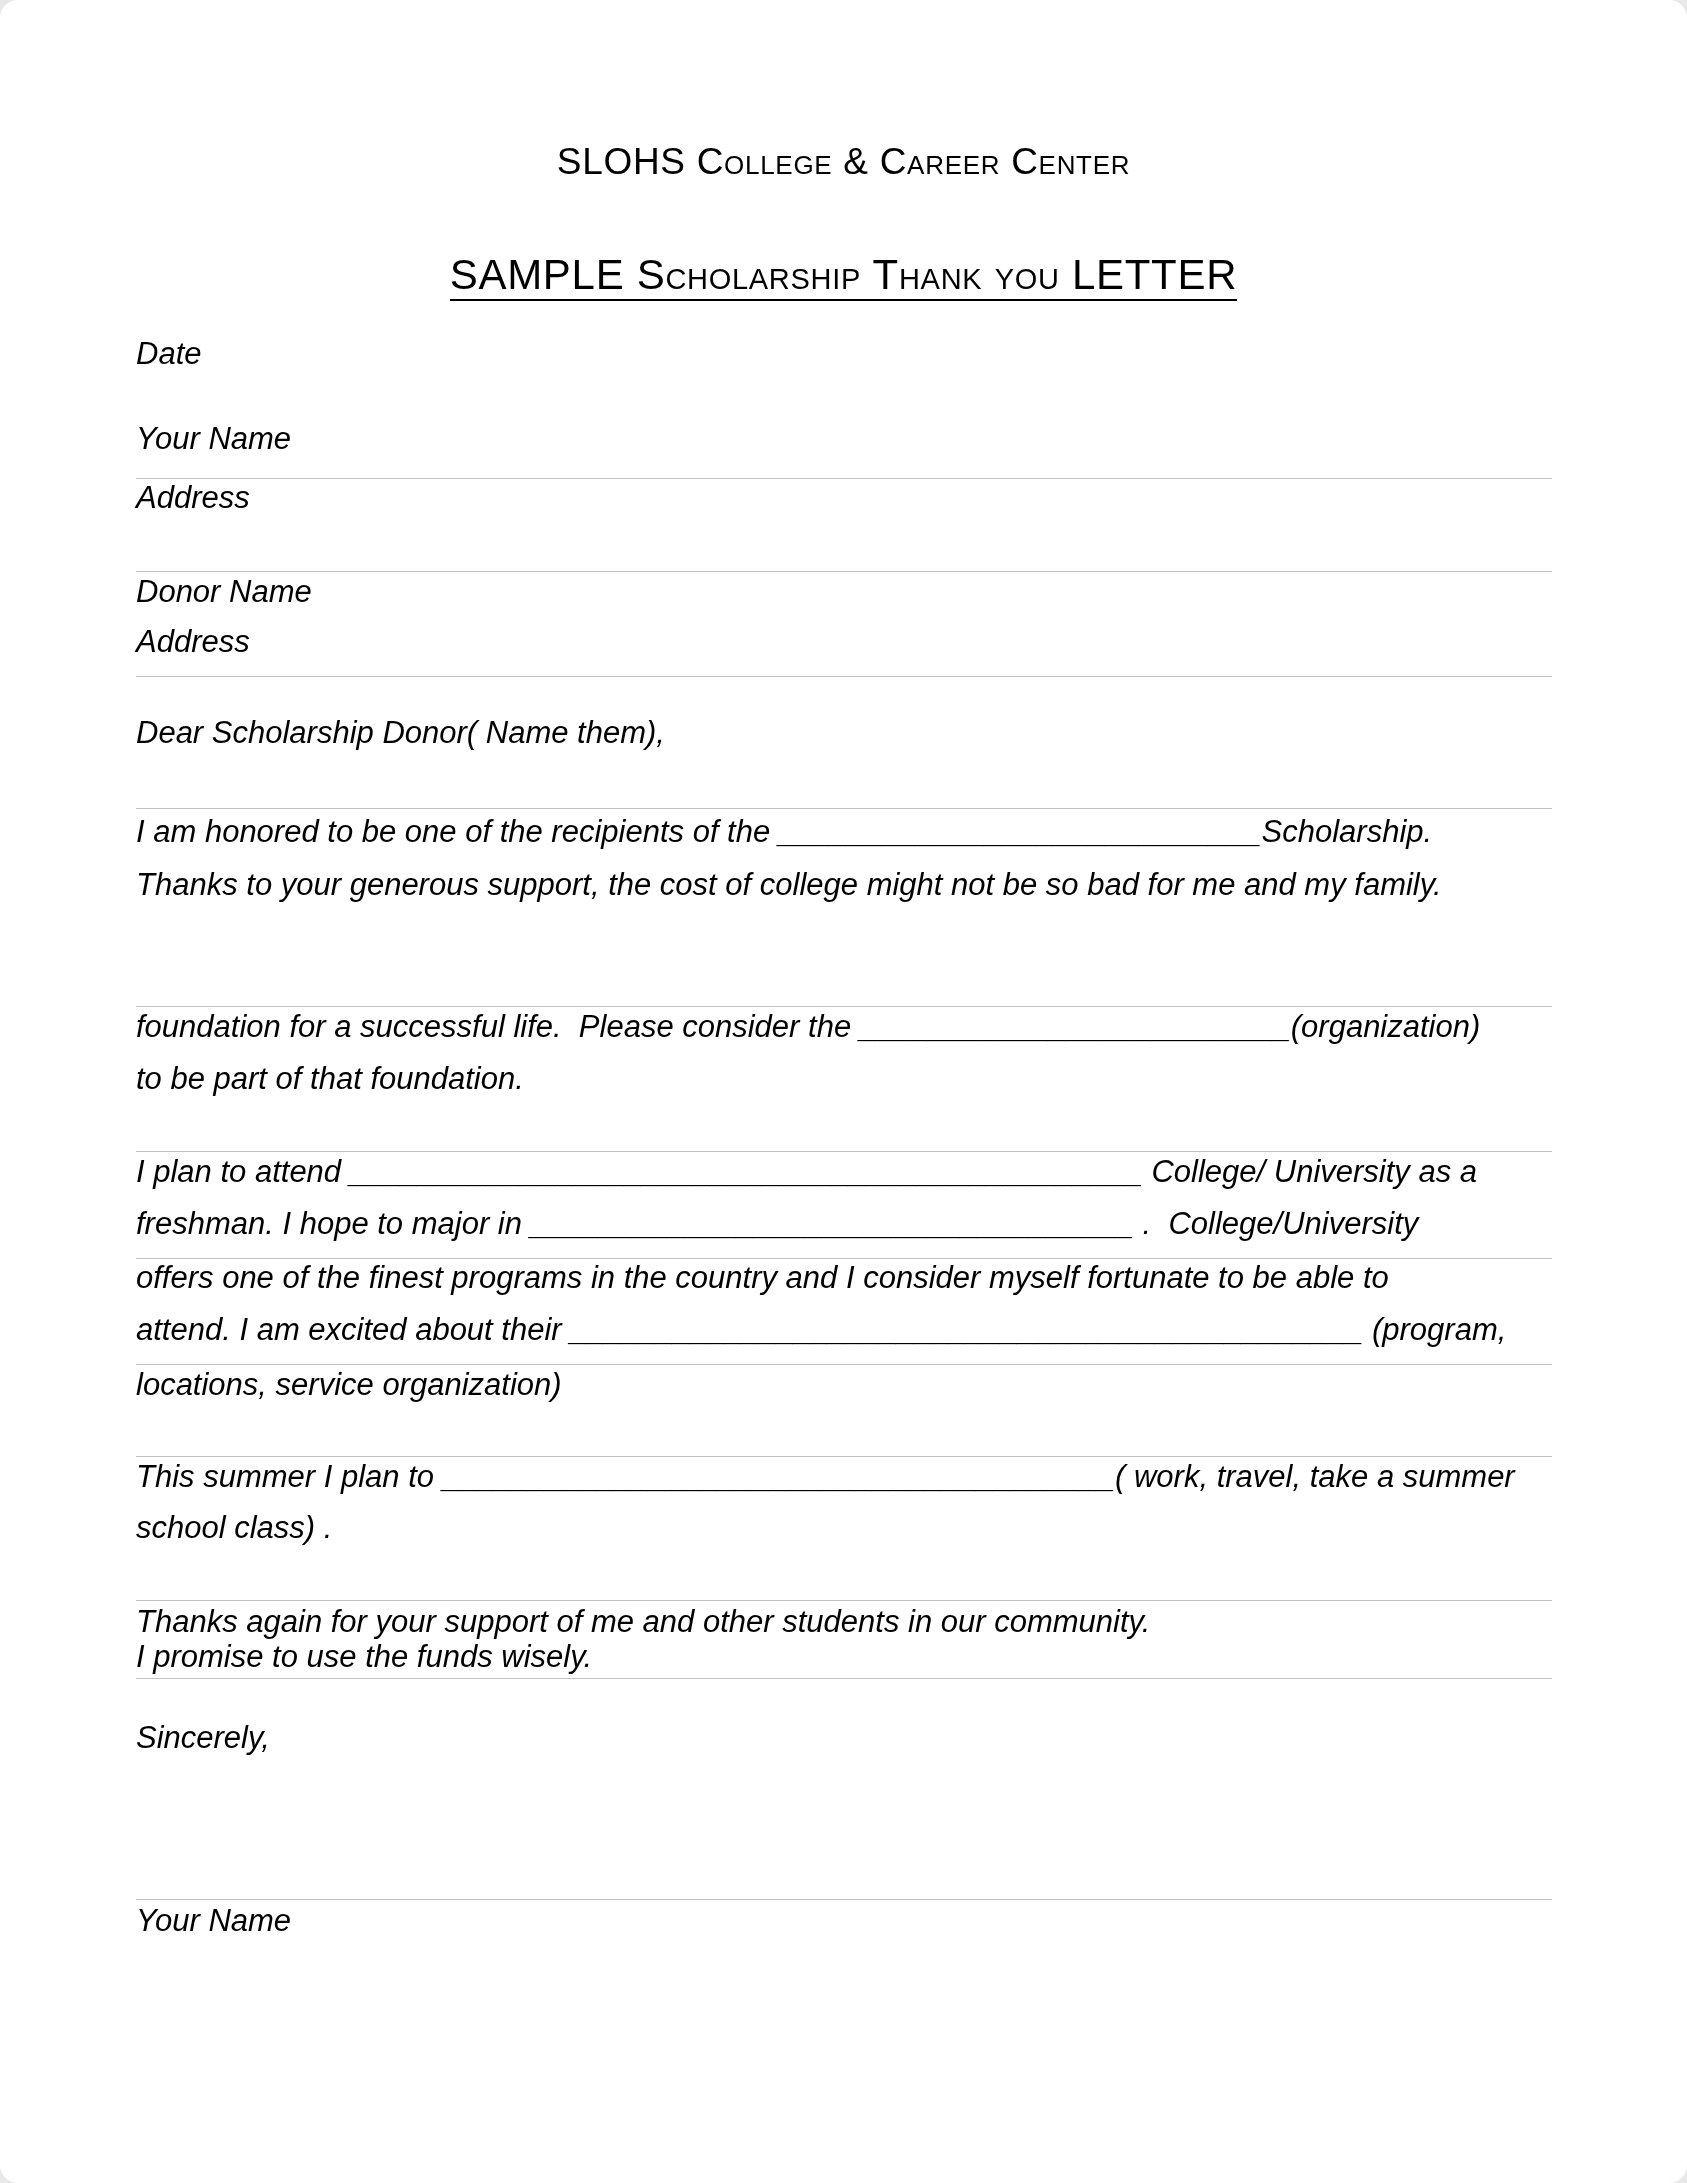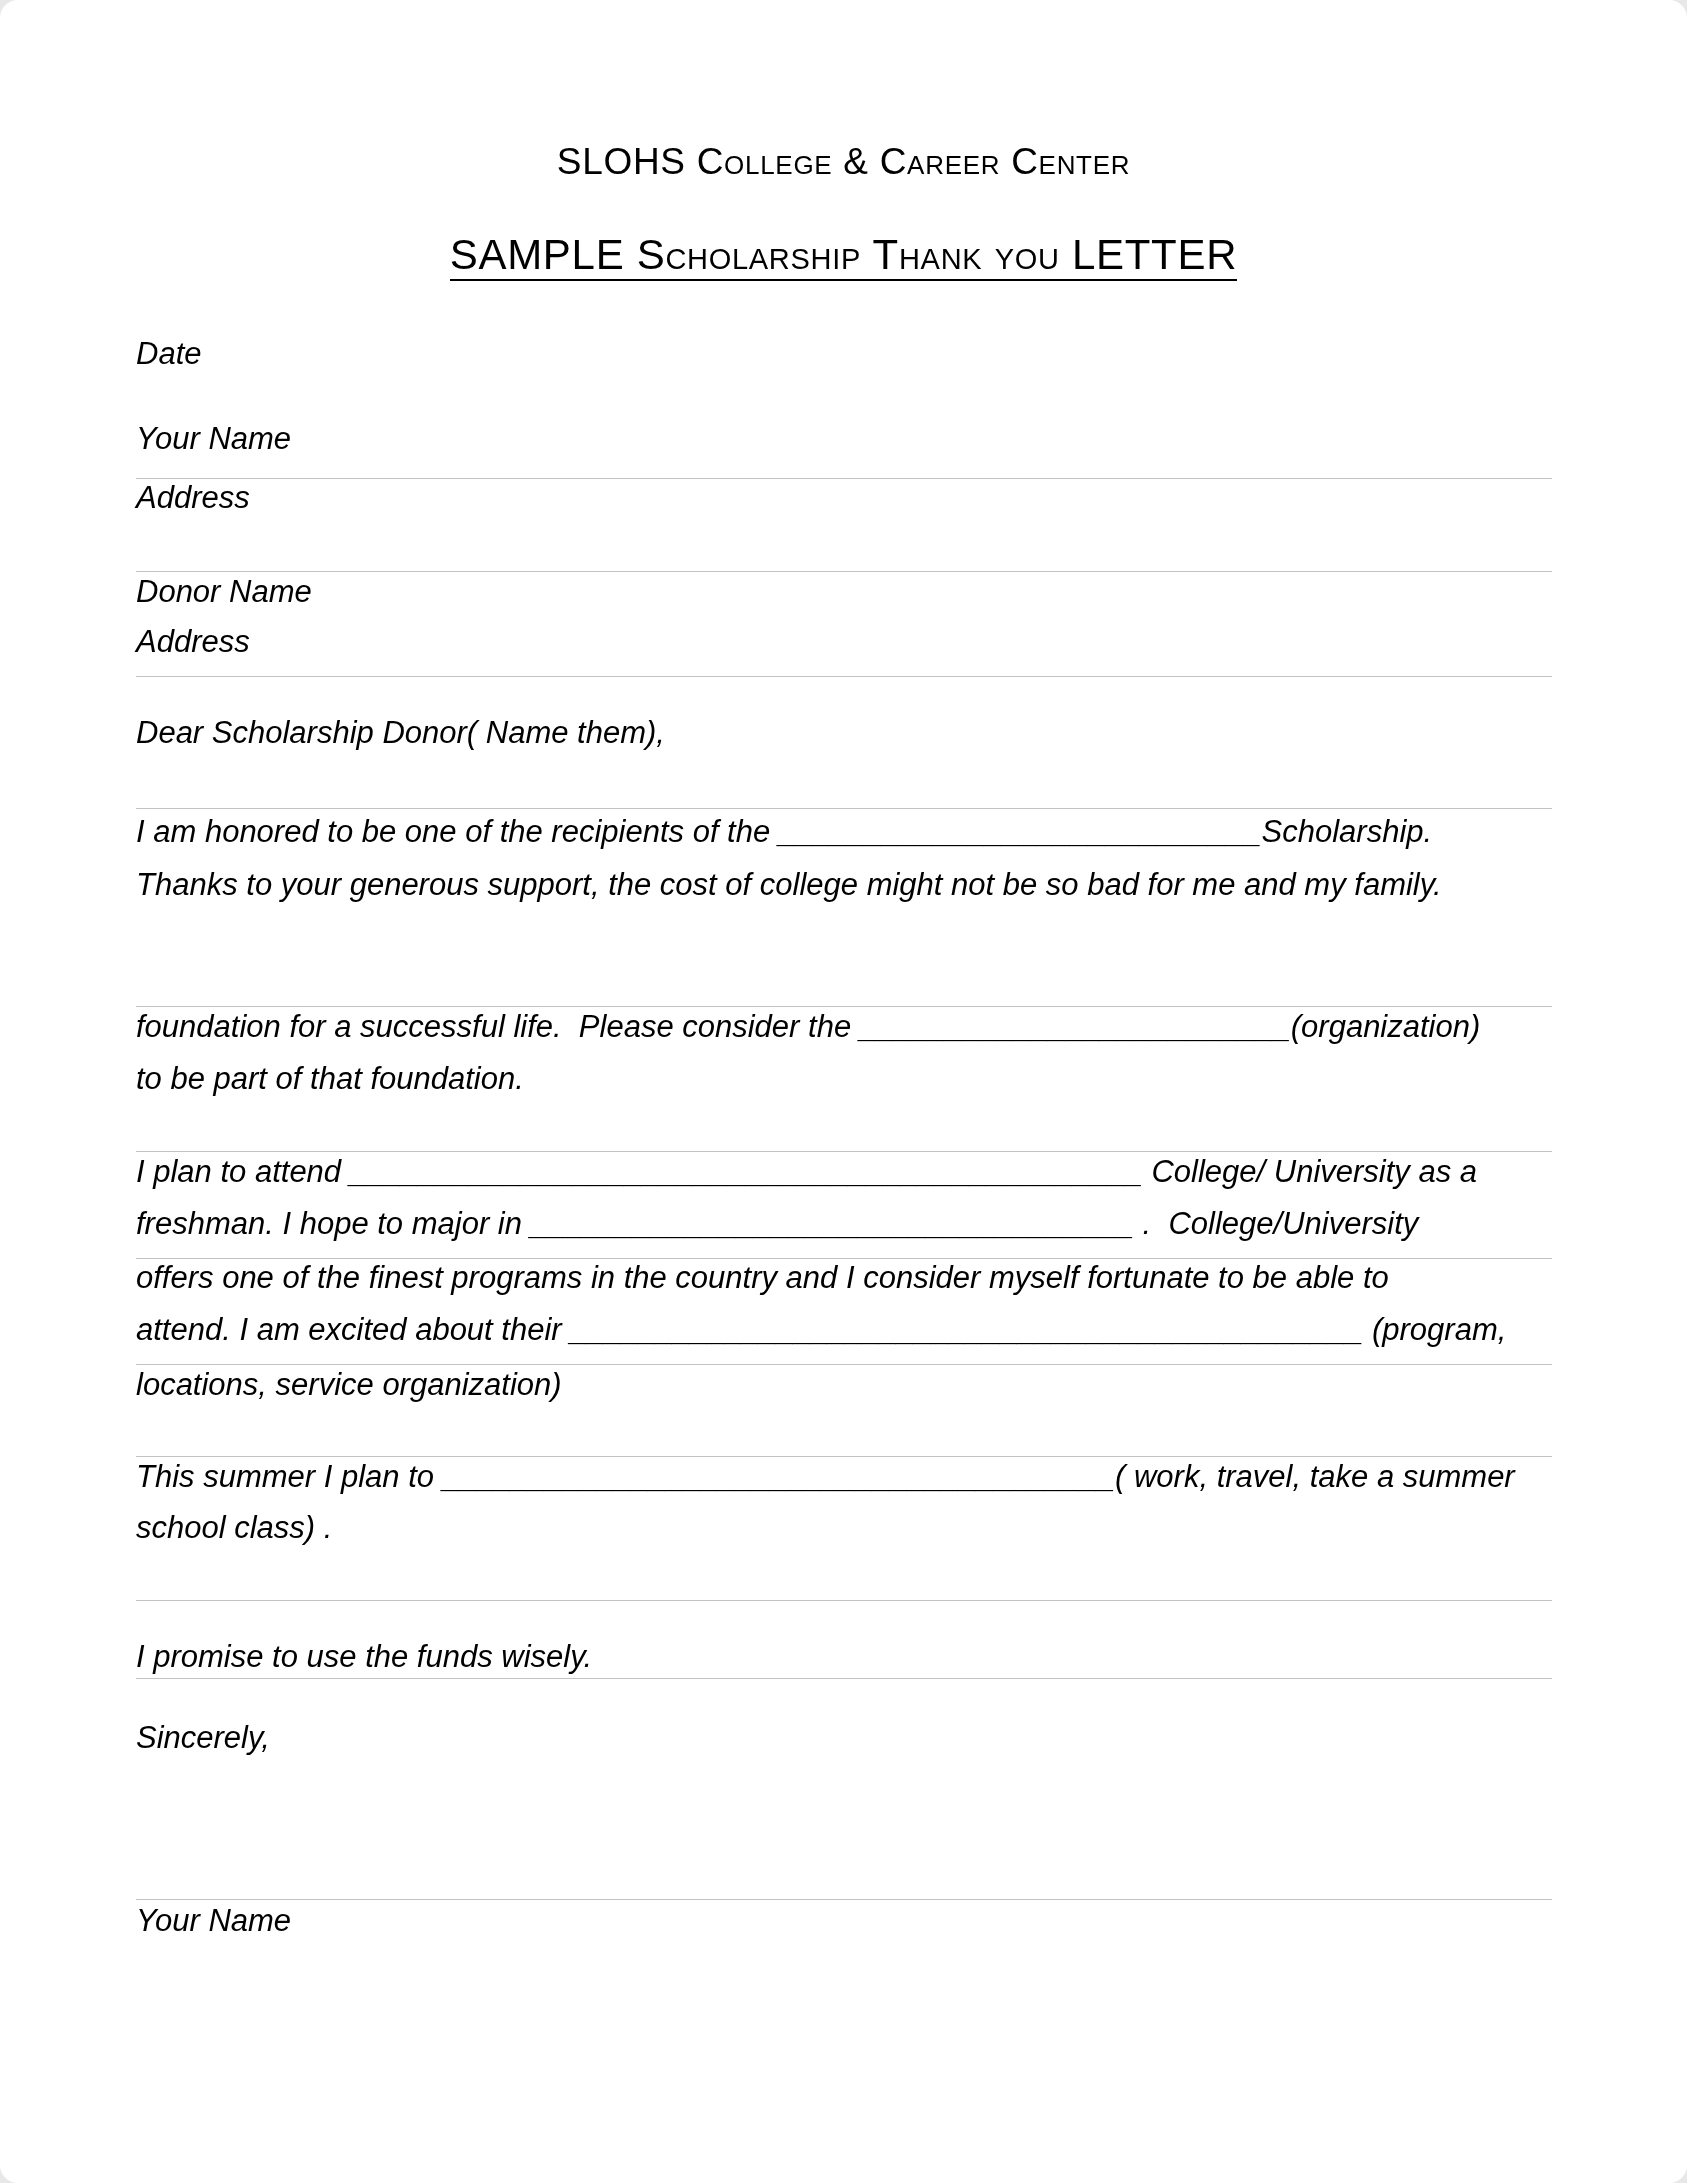--- a/index.html
+++ b/index.html
@@ -38,20 +38,21 @@
   }
   .subtitle {
     display: inline-block;
     font-variant: small-caps;
     font-size: 42px;
     line-height: 44px;
     letter-spacing: 0.7px;
     border-bottom: 2.6px solid var(--underline-color, #000000);
     padding-bottom: 2px;
     white-space: pre;
+    margin-top: 20px;
   }
   .line {
     position: absolute;
     left: 136px;
     font-size: 31px;
     line-height: 36px;
     white-space: pre;
     letter-spacing: 0;
     font-style: italic;
   }
@@ -122,20 +123,21 @@
   <div class="line" style="top:1367px">locations, service organization)</div>
 
   <div class="rule" style="top:1456px"></div>
 
   <div class="line" style="top:1459px">This summer I plan to _______________________________________( work, travel, take a summer</div>
 
   <div class="line" style="top:1510px">school class) .</div>
 
   <div class="rule" style="top:1600px"></div>
 
+  <div class="line" style="top:1604px">Thanks again for your support of me and other students in our community.</div>
 
   <div class="line" style="top:1639px">I promise to use the funds wisely.</div>
 
   <div class="rule" style="top:1678px"></div>
 
   <div class="line" style="top:1720px">Sincerely,</div>
 
   <div class="rule" style="top:1899px"></div>
 
   <div class="line" style="top:1903px">Your Name</div>

